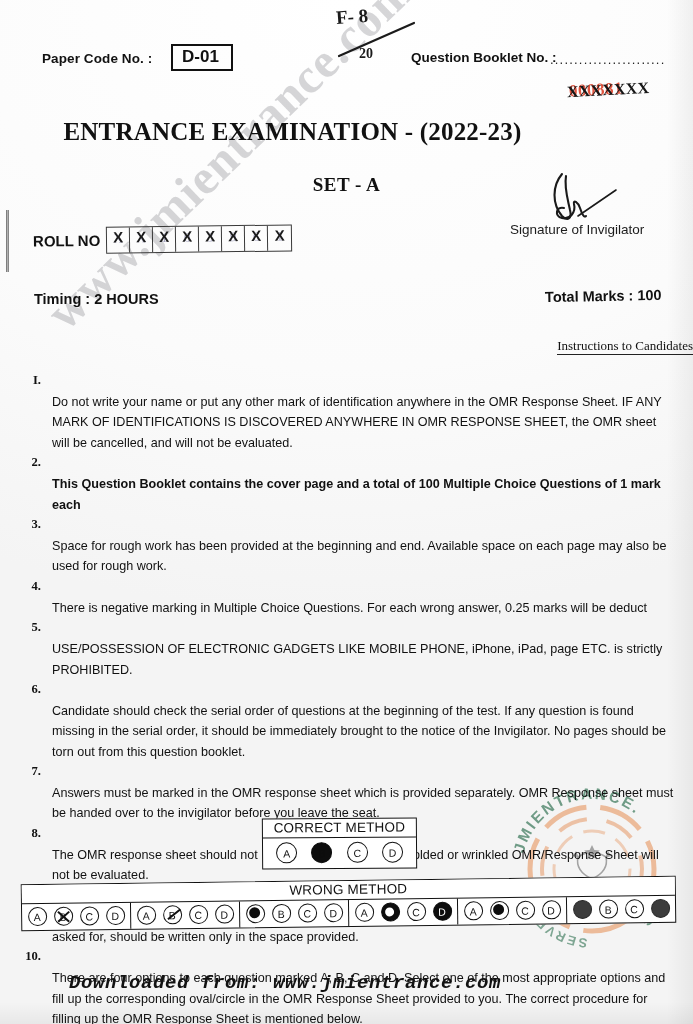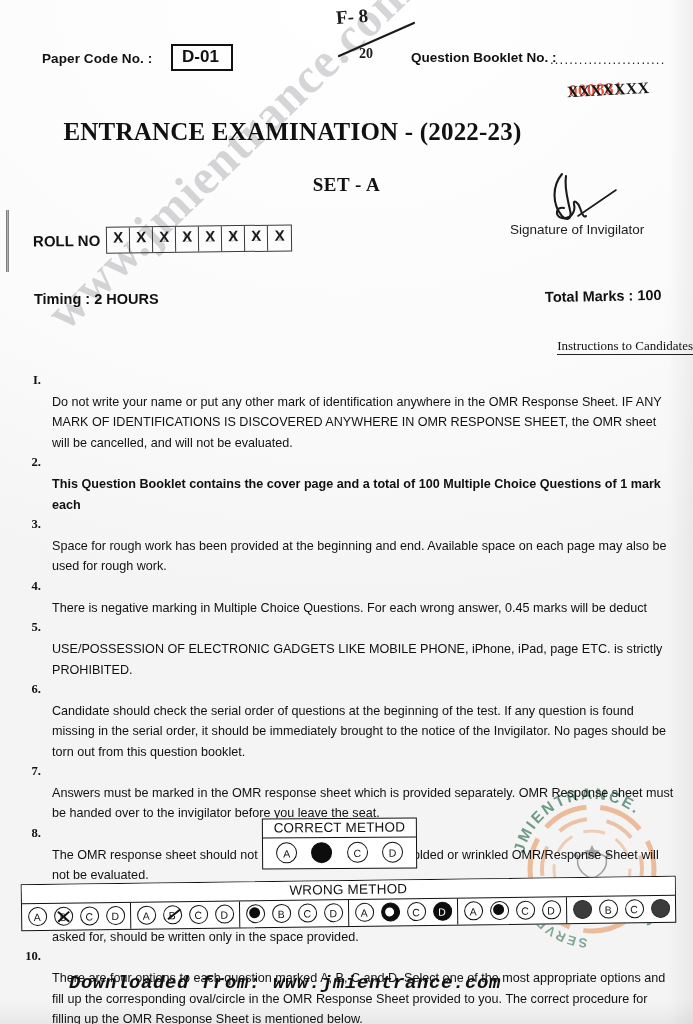--- a/index.html
+++ b/index.html
@@ -531,21 +531,21 @@
   <div class="instr-item bold">
     <div class="instr-num">2.</div>
     <div class="instr-body">This Question Booklet contains the cover page and a total of 100 Multiple Choice Questions of 1 mark each</div>
   </div>
   <div class="instr-item">
     <div class="instr-num">3.</div>
     <div class="instr-body">Space for rough work has been provided at the beginning and end. Available space on each page may also be used for rough work.</div>
   </div>
   <div class="instr-item">
     <div class="instr-num">4.</div>
-    <div class="instr-body">There is negative marking in Multiple Choice Questions. For each wrong answer, 0.45 marks will be deduct</div>
+    <div class="instr-body">There is negative marking in Multiple Choice Questions. For each wrong answer, 0.25 marks will be deduct</div>
   </div>
   <div class="instr-item">
     <div class="instr-num">5.</div>
     <div class="instr-body">USE/POSSESSION OF ELECTRONIC GADGETS LIKE MOBILE PHONE, iPhone, iPad, page ETC. is strictly PROHIBITED.</div>
   </div>
   <div class="instr-item">
     <div class="instr-num">6.</div>
     <div class="instr-body">Candidate should check the serial order of questions at the beginning of the test. If any question is found missing in the serial order, it should be immediately brought to the notice of the Invigilator. No pages should be torn out from this question booklet.</div>
   </div>
   <div class="instr-item">

